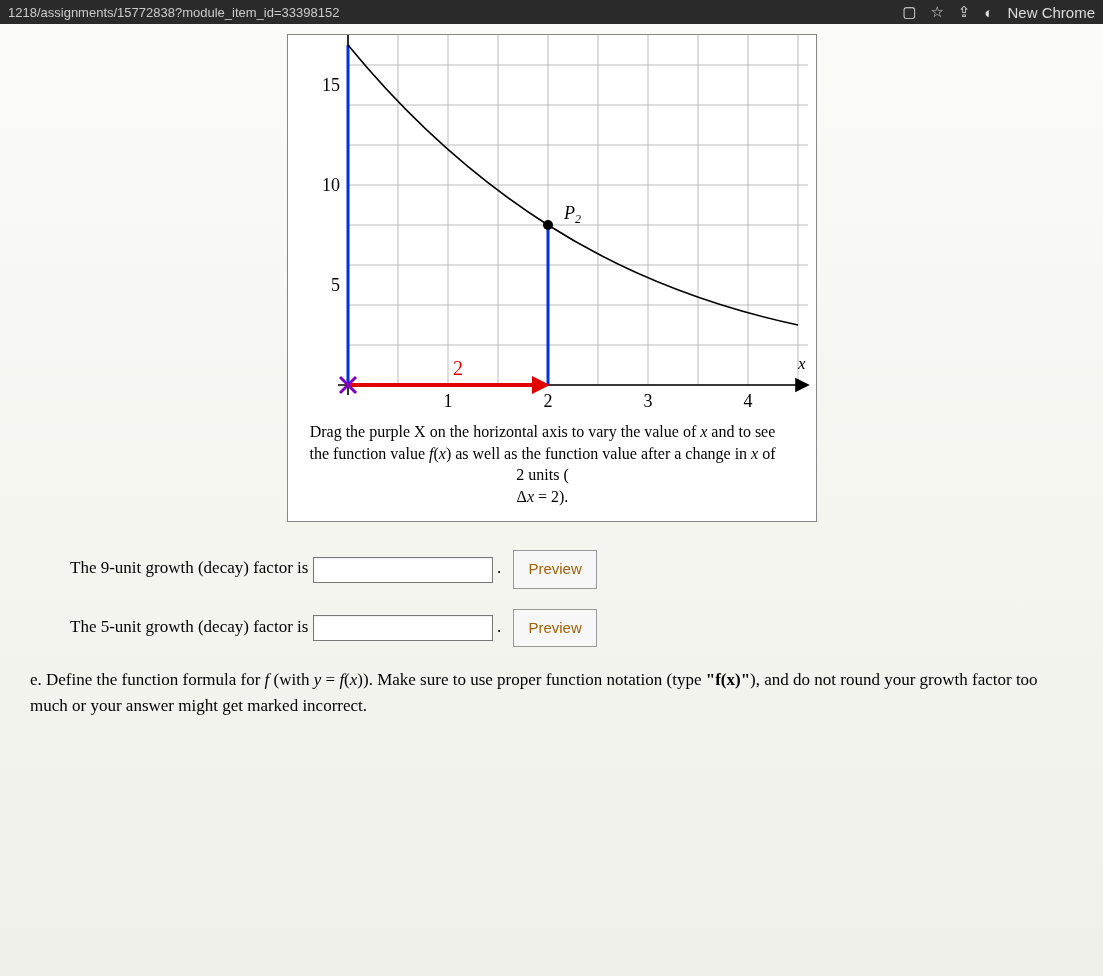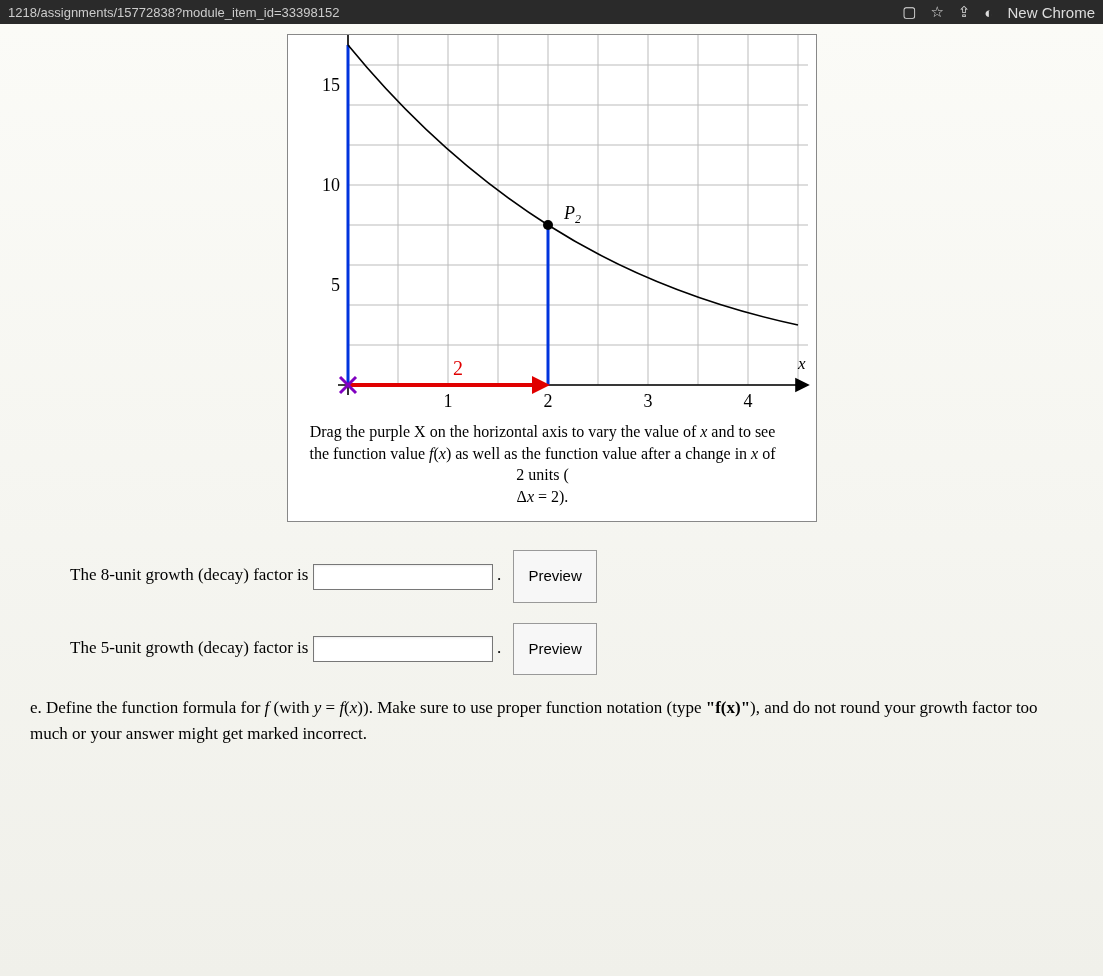--- a/index.html
+++ b/index.html
@@ -50,26 +50,26 @@
     width: 180px;
     border: 1px solid #777;
     background: #fff;
     vertical-align: middle;
     box-shadow: inset 0 1px 2px rgba(0,0,0,.08);
   }
   .preview-btn {
     display:inline-block;
     border: 1px solid #999;
     background: #f7f7f7;
-    padding: 14px 14px;
+    padding: 7px 14px;
     font-size: 15px;
     margin-left: 8px;
     vertical-align: middle;
     font-family: Arial, sans-serif;
-    color:#000000;
+    color:#a16207;
   }
   .pct { margin: 0 4px 0 6px; }
   .italic { font-style: italic; }
   .math { font-family: 'Times New Roman', serif; }
 </style>
 </head>
 <body>
 
 <div class="browser-bar">
   <div class="browser-url">1218/assignments/15772838?module_item_id=33398152</div>
@@ -152,21 +152,21 @@
     </svg>
     <div class="plot-caption">
       Drag the purple X on the horizontal axis to vary the value of <span class="italic math">x</span> and to see the function value <span class="italic math">f</span>(<span class="italic math">x</span>) as well as the function value after a change in <span class="italic math">x</span> of 2 units (<br>Δ<span class="italic math">x</span> = 2).
     </div>
   </div>
 
   <div class="questions">
 
 
     <div class="answer-row">
-      <span>The 8-unit growth (decay) factor is</span>
+      <span>The 9-unit growth (decay) factor is</span>
       <span class="text-input"></span>
       <span>.</span>
       <span class="preview-btn">Preview</span>
     </div>
 
     <div class="answer-row">
       <span>The 5-unit growth (decay) factor is</span>
       <span class="text-input"></span>
       <span>.</span>
       <span class="preview-btn">Preview</span>

